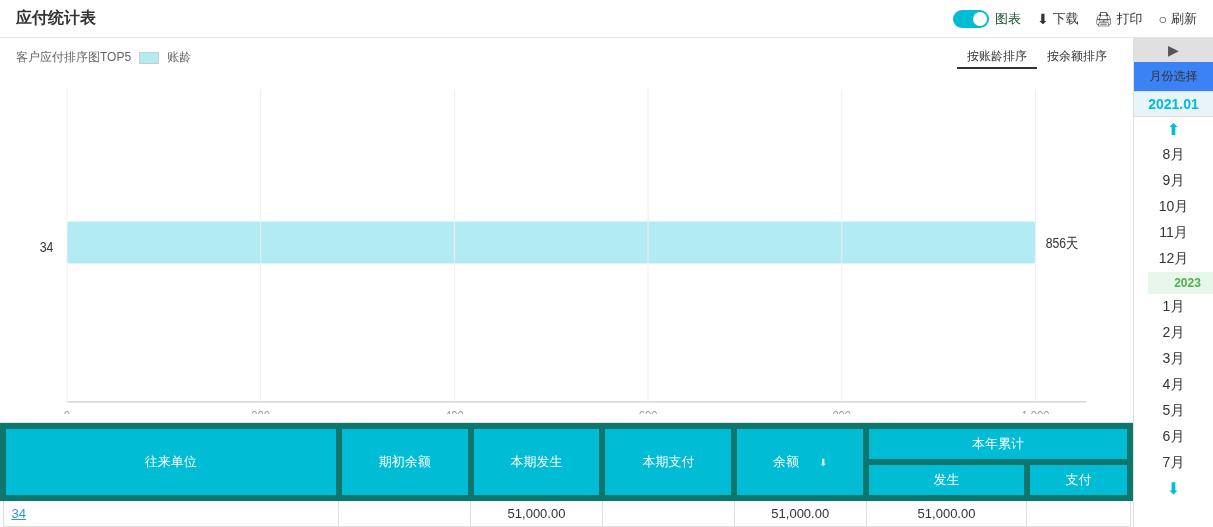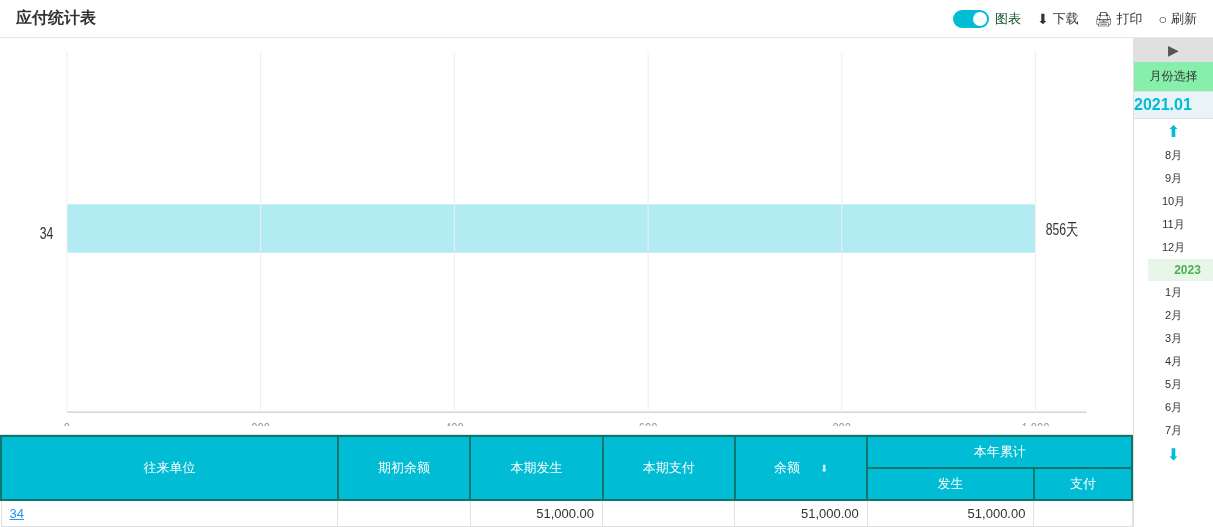--- a/index.html
+++ b/index.html
@@ -32,33 +32,33 @@
     .sort-btn { padding: 2px 10px; font-size: 12px; cursor: pointer; color: #333; border-bottom: 2px solid transparent; }
     .sort-btn.active { color: #333; border-bottom: 2px solid #333; }
 
     
     .chart-wrapper { flex: 1; padding: 0 16px 8px 16px; position: relative; }
     .chart-svg { width: 100%; height: 100%; }
 
     
     .table-area { border-top: 1px solid #e0e0e0; }
     .data-table { width: 100%; border-collapse: collapse; }
-    .data-table th { background: #00bcd4; color: #fff; text-align: center; padding: 6px 8px; font-size: 13px; font-weight: normal; border: 2px solid #0f766e; }
-    .data-table td { text-align: right; padding: 5px 8px; font-size: 13px; border: 1px solid #e0e0e0; background: #fff; }
+    .data-table th { background: #00bcd4; color: #fff; text-align: center; padding: 6px 8px; font-size: 13px; font-weight: normal; border: 6px solid #0f766e; }
+    .data-table td { text-align: center; padding: 5px 8px; font-size: 13px; border: 1px solid #e0e0e0; background: #fff; }
     .data-table td.link-cell { color: #2196f3; text-decoration: underline; cursor: pointer; text-align: left; }
     .th-span { display: flex; align-items: center; justify-content: center; gap: 20px; }
     .sort-icon { font-size: 10px; color: #fff; opacity: 0.8; }
 
     
     .sidebar { width: 80px; background: #fff; border-left: 1px solid #e0e0e0; display: flex; flex-direction: column; overflow: hidden; }
-    .sidebar-header { background: #86efac; padding: 6px 8px; font-size: 12px; color: #333; border-bottom: 1px solid #e0e0e0; text-align: center; }
-    .sidebar-value { background: #e8f4f8; padding: 4px 0; font-size: 16px; color: #00bcd4; border-bottom: 1px solid #e0e0e0; font-weight: bold; }
+    .sidebar-header { background: #3b82f6; padding: 6px 8px; font-size: 12px; color: #333; border-bottom: 1px solid #e0e0e0; text-align: center; }
+    .sidebar-value { background: #e8f4f8; padding: 4px 0; font-size: 14px; color: #00bcd4; border-bottom: 1px solid #e0e0e0; text-align: center; font-weight: bold; }
     .sidebar-nav { display: flex; flex-direction: column; align-items: center; }
     .sidebar-nav-up, .sidebar-nav-down { background: #fff; padding: 3px; cursor: pointer; color: #00bcd4; font-size: 16px; text-align: center; width: 100%; border: none; }
-    .month-item { padding: 4px 8px; font-size: 11px; color: #333; cursor: pointer; text-align: center; width: 100%; }
+    .month-item { padding: 4px 8px; font-size: 14px; color: #333; cursor: pointer; text-align: center; width: 100%; }
     .month-item.year-marker { color: #4caf50; font-weight: bold; font-size: 12px; background: #e8f5e9; margin-left: 28px; }
   </style>
 </head>
 <body>
 
 <div class="page">
 
   <div class="header">
     <span class="header-title">应付统计表</span>
     <div class="header-actions">
@@ -80,20 +80,31 @@
       </div>
     </div>
   </div>
 
   <div class="main">
 
     <div class="chart-area">
 
       <div style="flex:1; display:flex; flex-direction:column; min-height:0;">
 
+        <div class="chart-header">
+          <div class="chart-legend">
+            <span>客户应付排序图TOP5</span>
+            <span class="legend-box"></span>
+            <span>账龄</span>
+          </div>
+          <div class="sort-buttons">
+            <span class="sort-btn active">按账龄排序</span>
+            <span class="sort-btn">按余额排序</span>
+          </div>
+        </div>
 
         <div class="chart-wrapper">
           <svg class="chart-svg" viewBox="0 0 1080 280" preserveAspectRatio="none">
 
             <text x="30" y="145" font-size="12" fill="#333" text-anchor="middle">34</text>
 
             <rect x="50" y="120" width="950" height="35" fill="#b2ebf2" rx="2"></rect>
 
             <text x="1010" y="142" font-size="12" fill="#333">856天</text>
 

